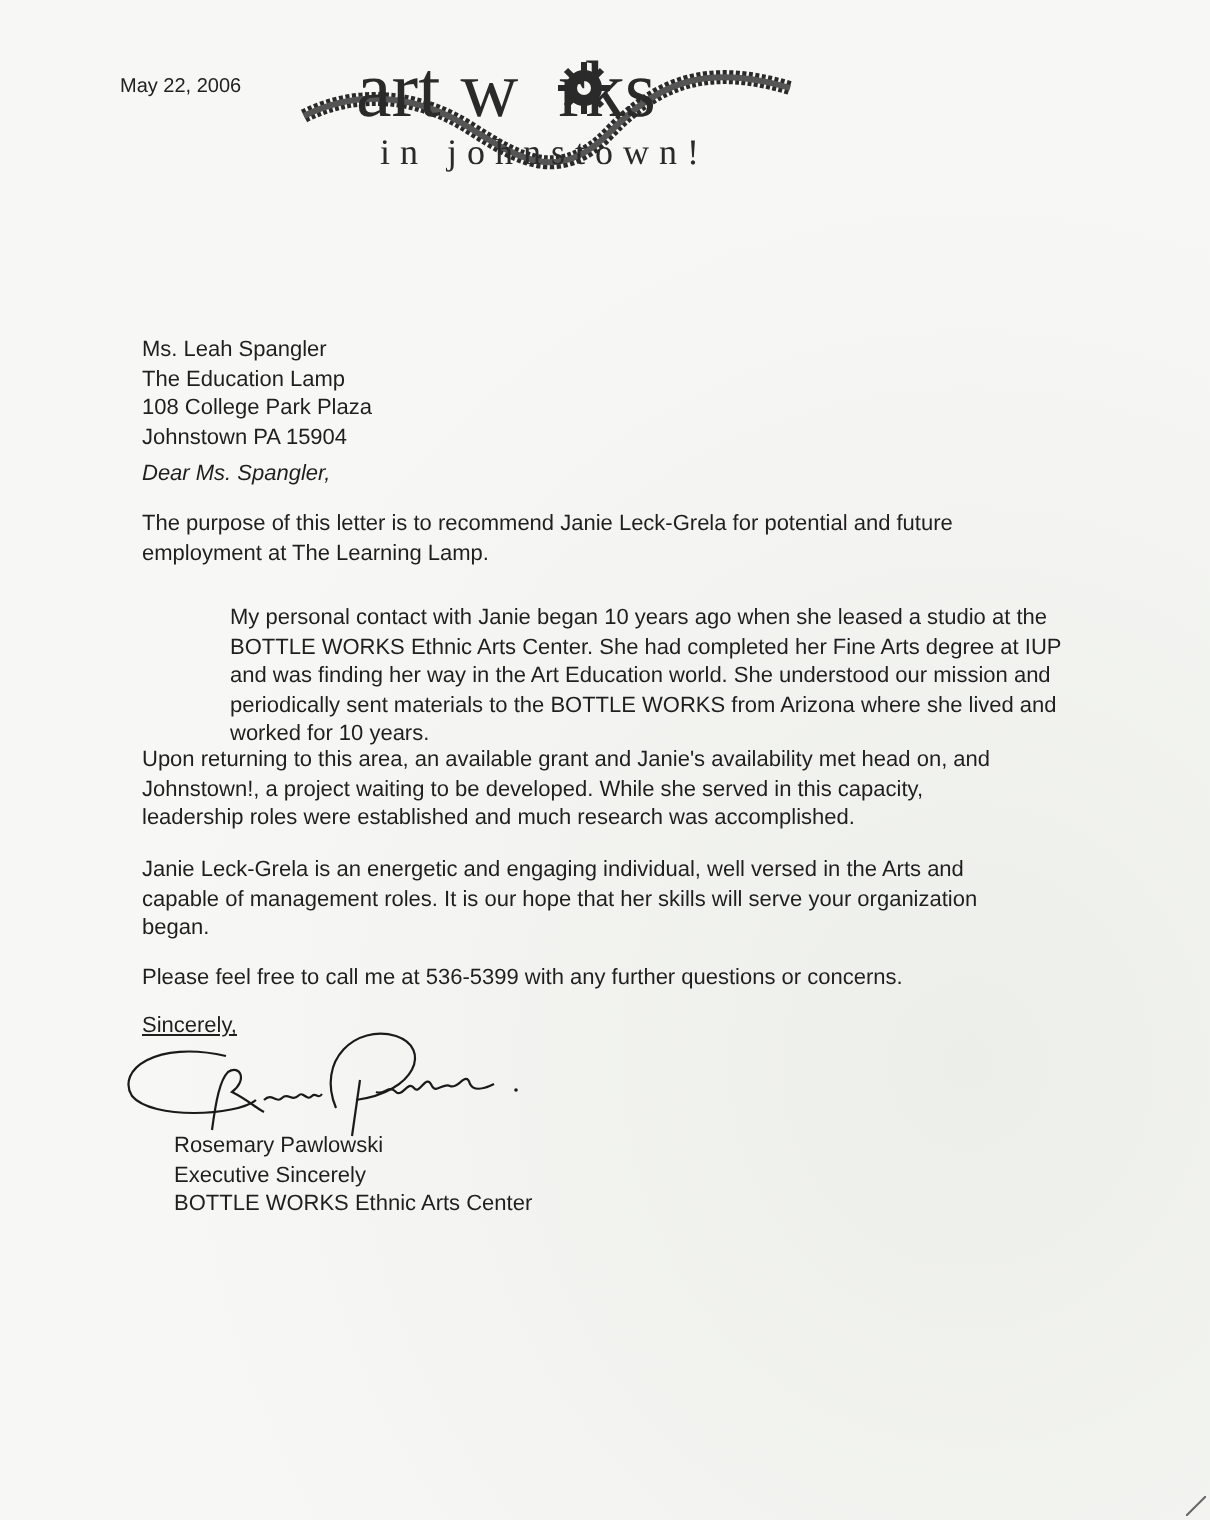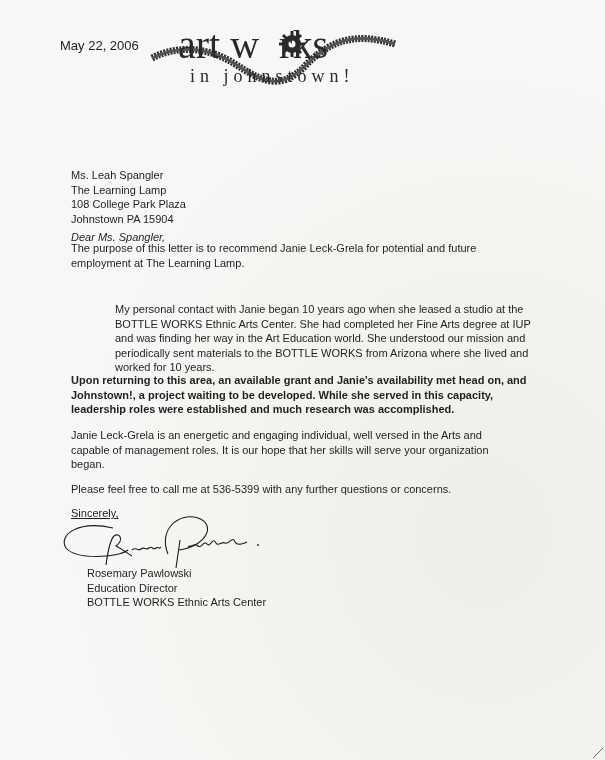--- a/index.html
+++ b/index.html
@@ -11,36 +11,36 @@
       color: #1e1e1e;
     }
     .page {
       position: absolute; left: 0; top: 0; width: 605px; height: 760px;
       background:
         radial-gradient(ellipse at 80% 70%, rgba(230,232,226,0.6), rgba(247,248,245,0) 60%),
         #f7f8f5;
     }
     .date {
       position: absolute; left: 60px; top: 38px;
-      font-size: 13px; color: #222;
+      font-size: 10px; color: #222;
     }
     .logo {
       position: absolute; left: 140px; top: 14px; width: 260px; height: 80px;
     }
     .logo svg { width: 100%; height: 100%; display: block; }
     .text {
       position: absolute; left: 71px;
       font-size: 11px; line-height: 14.6px; color: #1f1f1f;
       white-space: nowrap;
     }
     .addr { top: 168px; }
     .salutation { top: 230px; font-style: italic; }
-    .p1 { top: 241px; }
+    .p1 { top: 255px; }
     .p2 { top: 302px; margin-left: 44px; }
-    .p3 { top: 373px; font-weight: bold; }
+    .p3 { top: 373px; }
     .p4 { top: 428px; }
     .p5 { top: 482px; }
     .closing { top: 506px; text-decoration: underline; }
     .signer { top: 566px; margin-left: 16px; }
     .line { display: block; }
     .signature {
       position: absolute; left: 58px; top: 510px; width: 210px; height: 60px;
     }
     .signature svg { width: 100%; height: 100%; display: block; }
     .corner-mark {
@@ -71,21 +71,21 @@
         </g>
         <circle r="3.5" fill="#f7f8f5"></circle>
       </g>
       <text x="38" y="44" font-family="'Liberation Serif', serif" font-size="40" fill="#2a2a2a">art w<tspan fill="none">o</tspan>rks</text>
       <text x="50" y="68" font-family="'Liberation Serif', serif" font-size="18" letter-spacing="5" fill="#2a2a2a">in johnstown!</text>
     </svg>
   </div>
 
   <div class="text addr">
     <span class="line">Ms. Leah Spangler</span>
-    <span class="line">The Learning Lamp</span>
+    <span class="line">The Education Lamp</span>
     <span class="line">108 College Park Plaza</span>
     <span class="line">Johnstown PA 15904</span>
   </div>
 
   <div class="text salutation">Dear Ms. Spangler,</div>
 
   <div class="text p1">
     <span class="line">The purpose of this letter is to recommend Janie Leck-Grela for potential and future</span>
     <span class="line">employment at The Learning Lamp.</span>
   </div>
@@ -123,20 +123,20 @@
       <path d="M74 40 c 4 -4 6 2 9 -1 c 3 -3 5 2 8 -1 c 3 -3 4 3 7 0 c 2 -2 3 2 5 -1" fill="none" stroke="#1a1a1a" stroke-width="1.1"></path>
       <path d="M110 44 C 100 20, 120 2, 140 8 C 158 14, 150 36, 120 40" fill="none" stroke="#1a1a1a" stroke-width="1.1"></path>
       <path d="M118 58 L 122 30" fill="none" stroke="#1a1a1a" stroke-width="1.1"></path>
       <path d="M130 36 c 4 2 6 -4 10 0 c 3 3 6 -6 9 -2 c 3 4 6 -8 9 -1 c 2 4 6 -2 9 0 c 4 2 8 -8 10 -1 c 2 4 8 2 12 0" fill="none" stroke="#1a1a1a" stroke-width="1.1"></path>
       <circle cx="200" cy="35" r="0.9" fill="#1a1a1a"></circle>
     </svg>
   </div>
 
   <div class="text signer">
     <span class="line">Rosemary Pawlowski</span>
-    <span class="line">Education Director</span>
+    <span class="line">Executive Sincerely</span>
     <span class="line">BOTTLE WORKS Ethnic Arts Center</span>
   </div>
 
   <svg class="corner-mark" viewBox="0 0 10 10">
     <line x1="0" y1="10" x2="10" y2="0" stroke="#666" stroke-width="1"></line>
   </svg>
 </div>
 
 </body></html>

